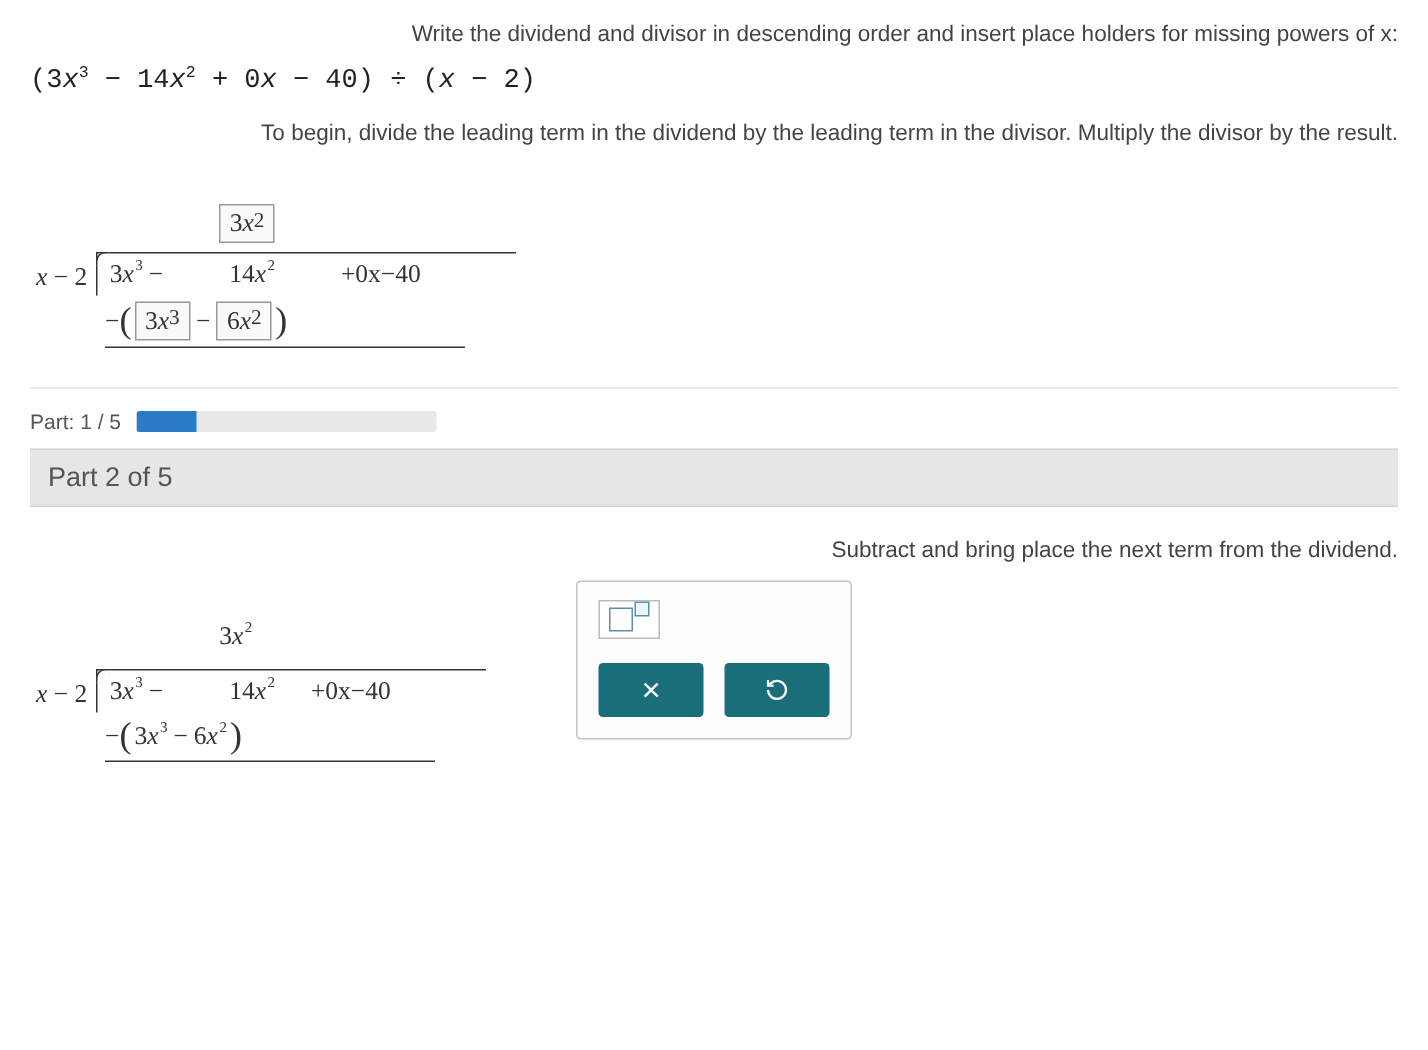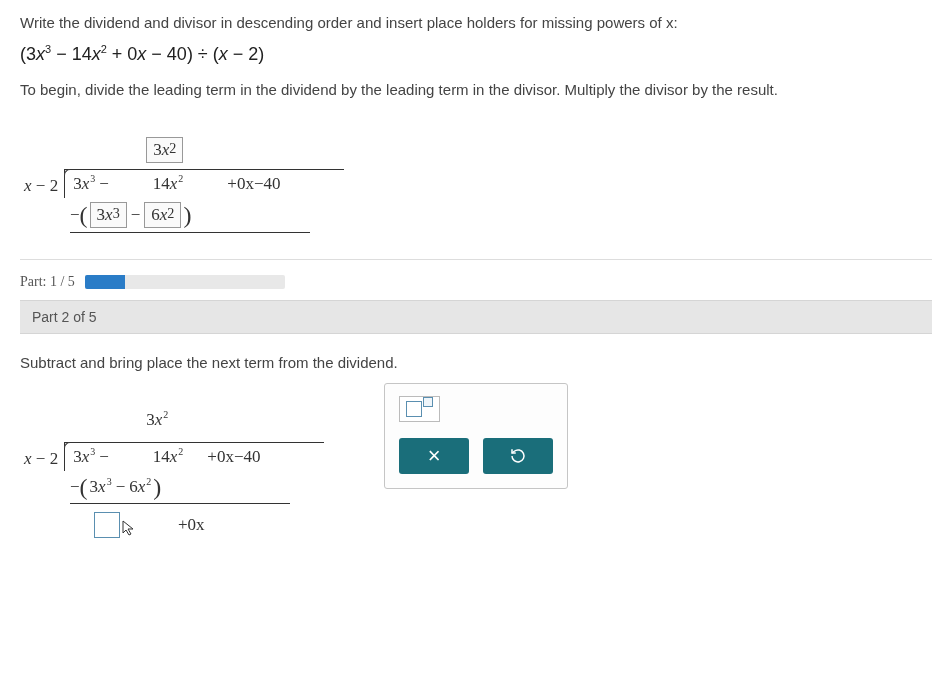--- a/index.html
+++ b/index.html
@@ -4,32 +4,32 @@
   <style>
     * { box-sizing: border-box; margin: 0; padding: 0; }
     body {
       font-family: Arial, Helvetica, sans-serif;
       font-size: 15px;
       color: #333;
       background: #fff;
       padding: 12px 20px;
       width: 952px;
     }
-    .instruction { color: #444; margin-bottom: 10px; line-height: 1.4; }
-    .math-expr { font-family: Liberation Sans, sans-serif; font-size: 18px; margin: 8px 0 14px; color: #222; }
+    .instruction { color: #444; margin-bottom: 10px; line-height: 1.4; text-align: right; }
+    .math-expr { font-family: Liberation Mono, monospace; font-size: 18px; margin: 8px 0 14px; color: #222; }
     .math-expr sup { font-size: 11px; }
     .section-div { height: 1px; background: #ddd; margin: 18px 0 12px; }
-    .part-bar-row { display: flex; align-items: center; gap: 10px; margin: 14px 0 6px; font-family: Liberation Serif, serif; }
+    .part-bar-row { display: flex; align-items: center; gap: 10px; margin: 14px 0 6px; }
     .part-label { color: #555; font-size: 14px; }
     .progress { width: 200px; height: 14px; background: #e8e8e8; border-radius: 2px; overflow: hidden; }
     .progress-fill { height: 100%; background: #2a7cc7; width: 20%; }
     .part-header {
       background: #e6e6e6;
       padding: 8px 12px;
-      font-size: 14px;
+      font-size: 18px;
       color: #555;
       border-top: 1px solid #d5d5d5;
       border-bottom: 1px solid #d5d5d5;
       margin: 10px 0 18px;
     }
 
     
     .longdiv { font-family: 'Times New Roman', serif; font-size: 17px; margin: 14px 0 8px 4px; display: inline-block; }
     .ld-row { display: flex; align-items: flex-end; }
     .divisor { padding-right: 6px; padding-bottom: 2px; margin-top: 18px; }
@@ -166,30 +166,20 @@
       </div>
     </div>
     <div class="sub-row2">
       <span>−</span>
       <span class="paren">(</span>
       <span class="term">3<i>x</i><sup>3</sup></span>
       <span class="term">−</span>
       <span class="term">6<i>x</i><sup>2</sup></span>
       <span class="paren">)</span>
     </div>
-    <div class="bring-row">
-      <span class="answer-box"></span>
-      <span class="cursor-icon">
-        <svg width="14" height="16" viewBox="0 0 14 16">
-            <path d="M1 1 L1 13 L4 10 L7 15 L9 14 L6 9 L11 9 Z" fill="#fff" stroke="#333" stroke-width="1"></path>
-          </svg>
-      </span>
-      <span class="spacer40"></span>
-      <span class="term">+0x</span>
-    </div>
   </div>
 
   <div class="tool-panel">
     <div class="exp-tool">
       <span class="exp-base"></span>
         <span class="exp-sup"></span>
     </div>
     <div class="btn-row">
       <button class="tool-btn">
         <span style="font-size:22px;line-height:1;">×</span>

